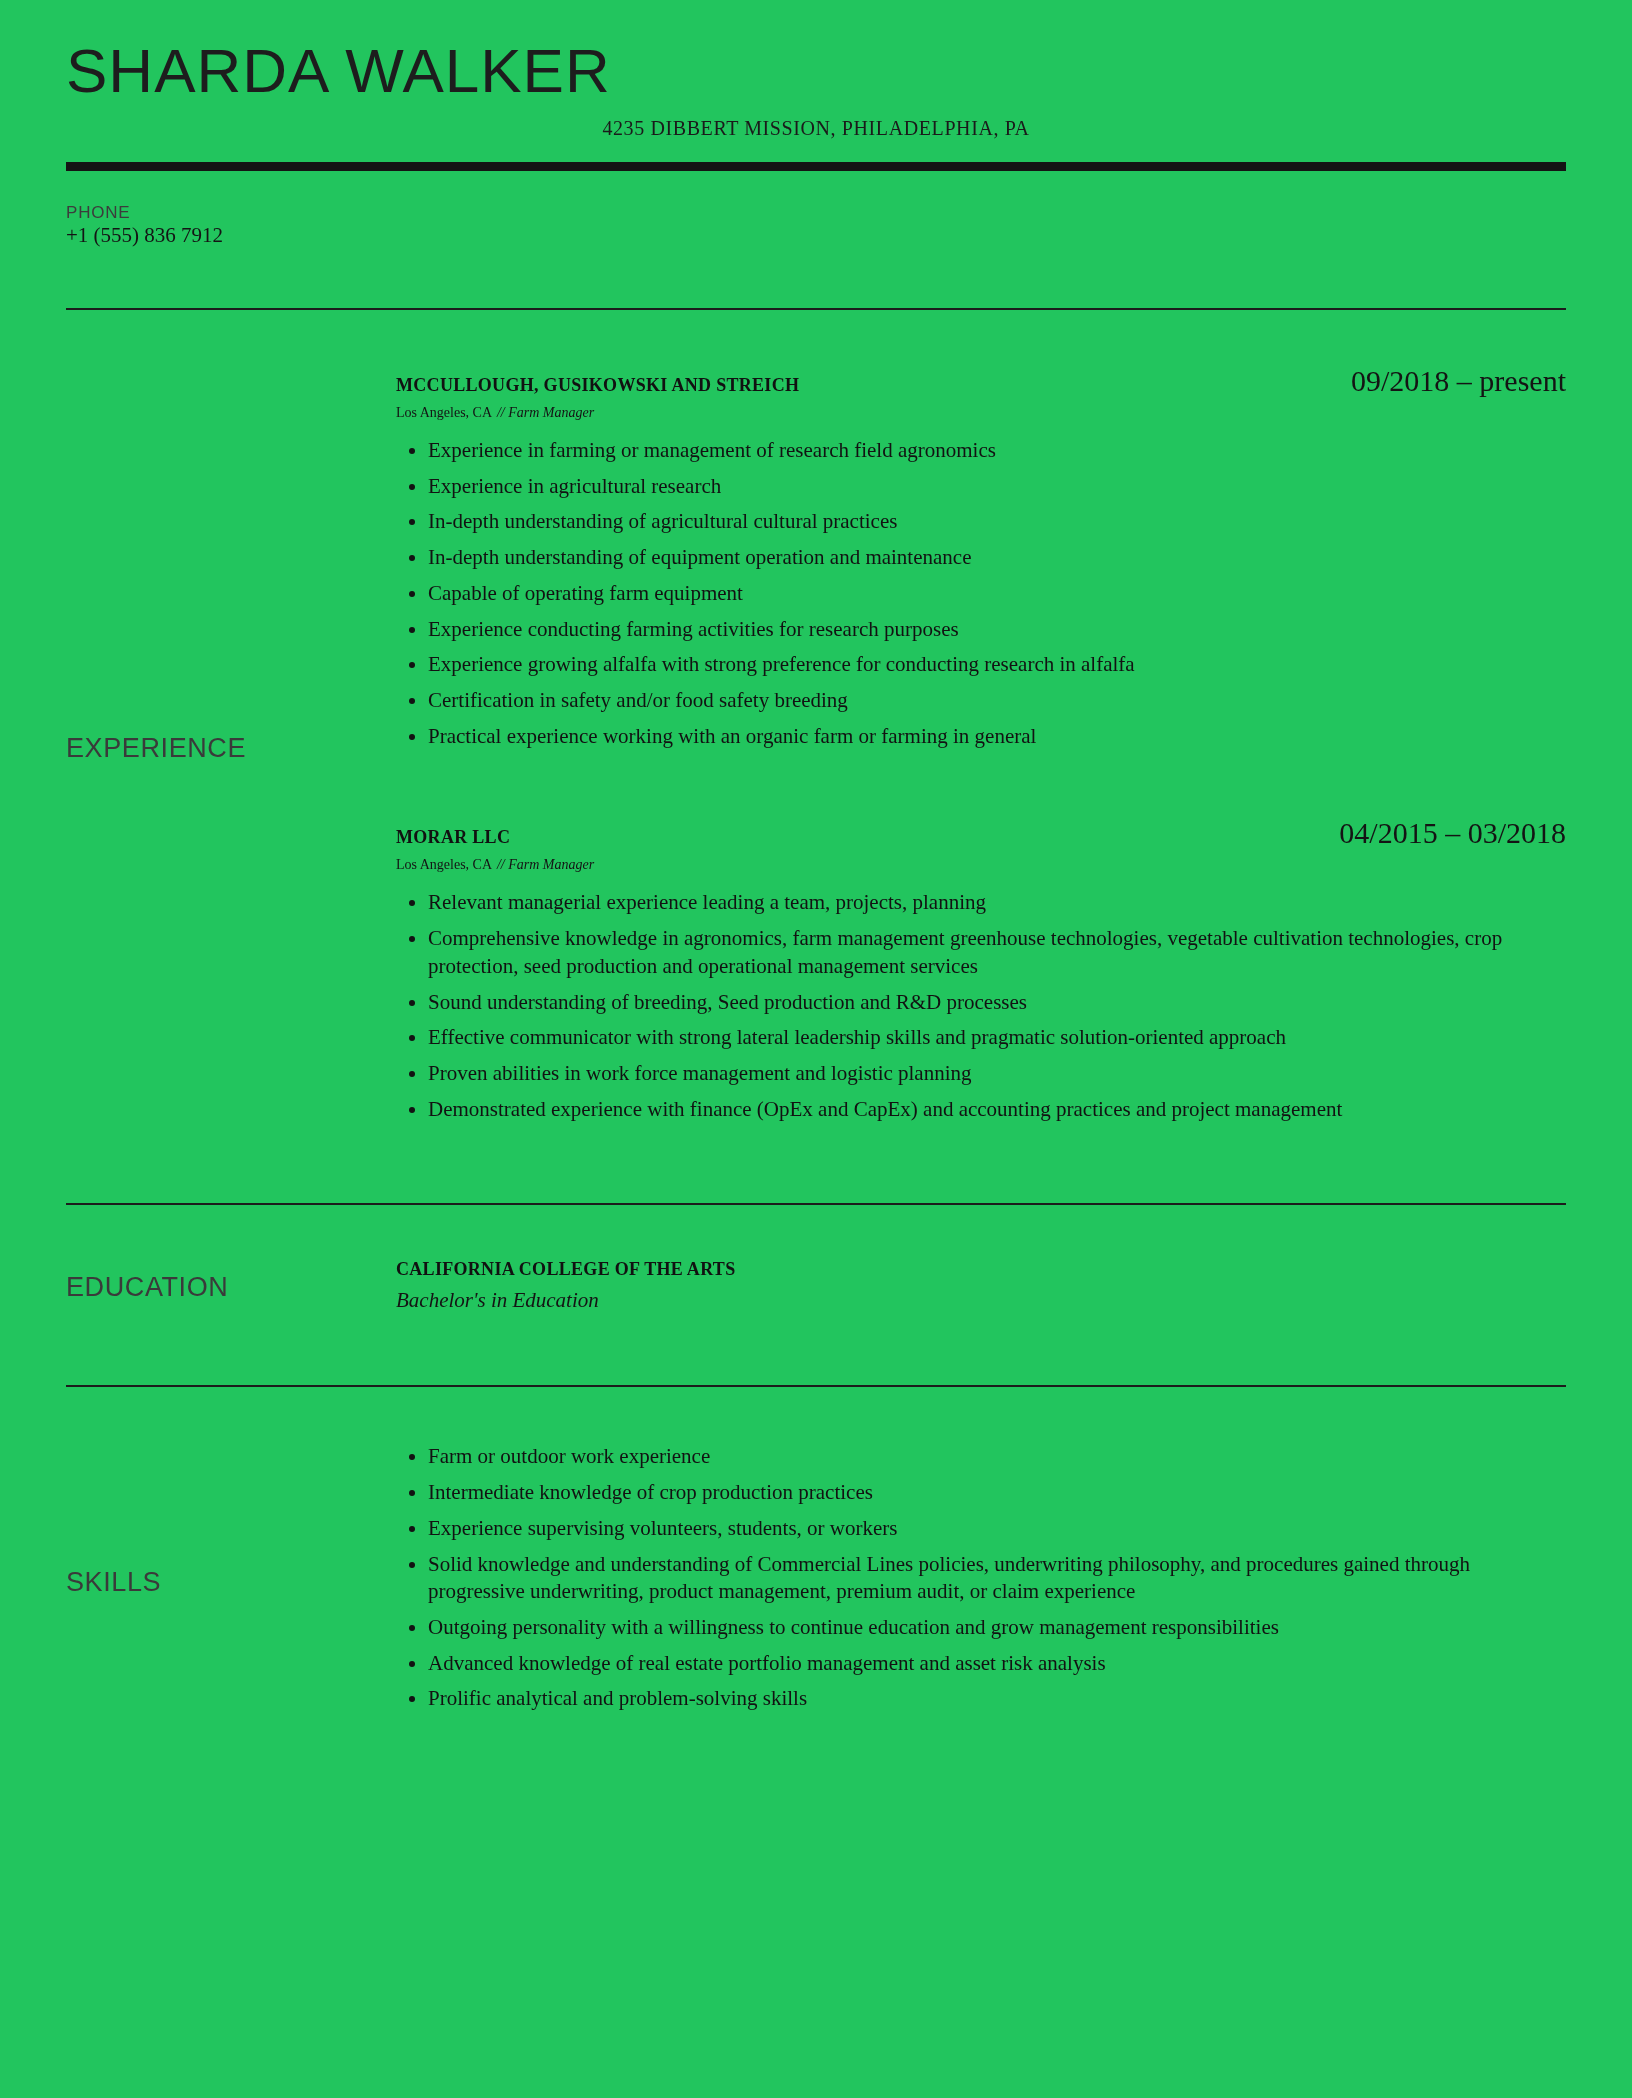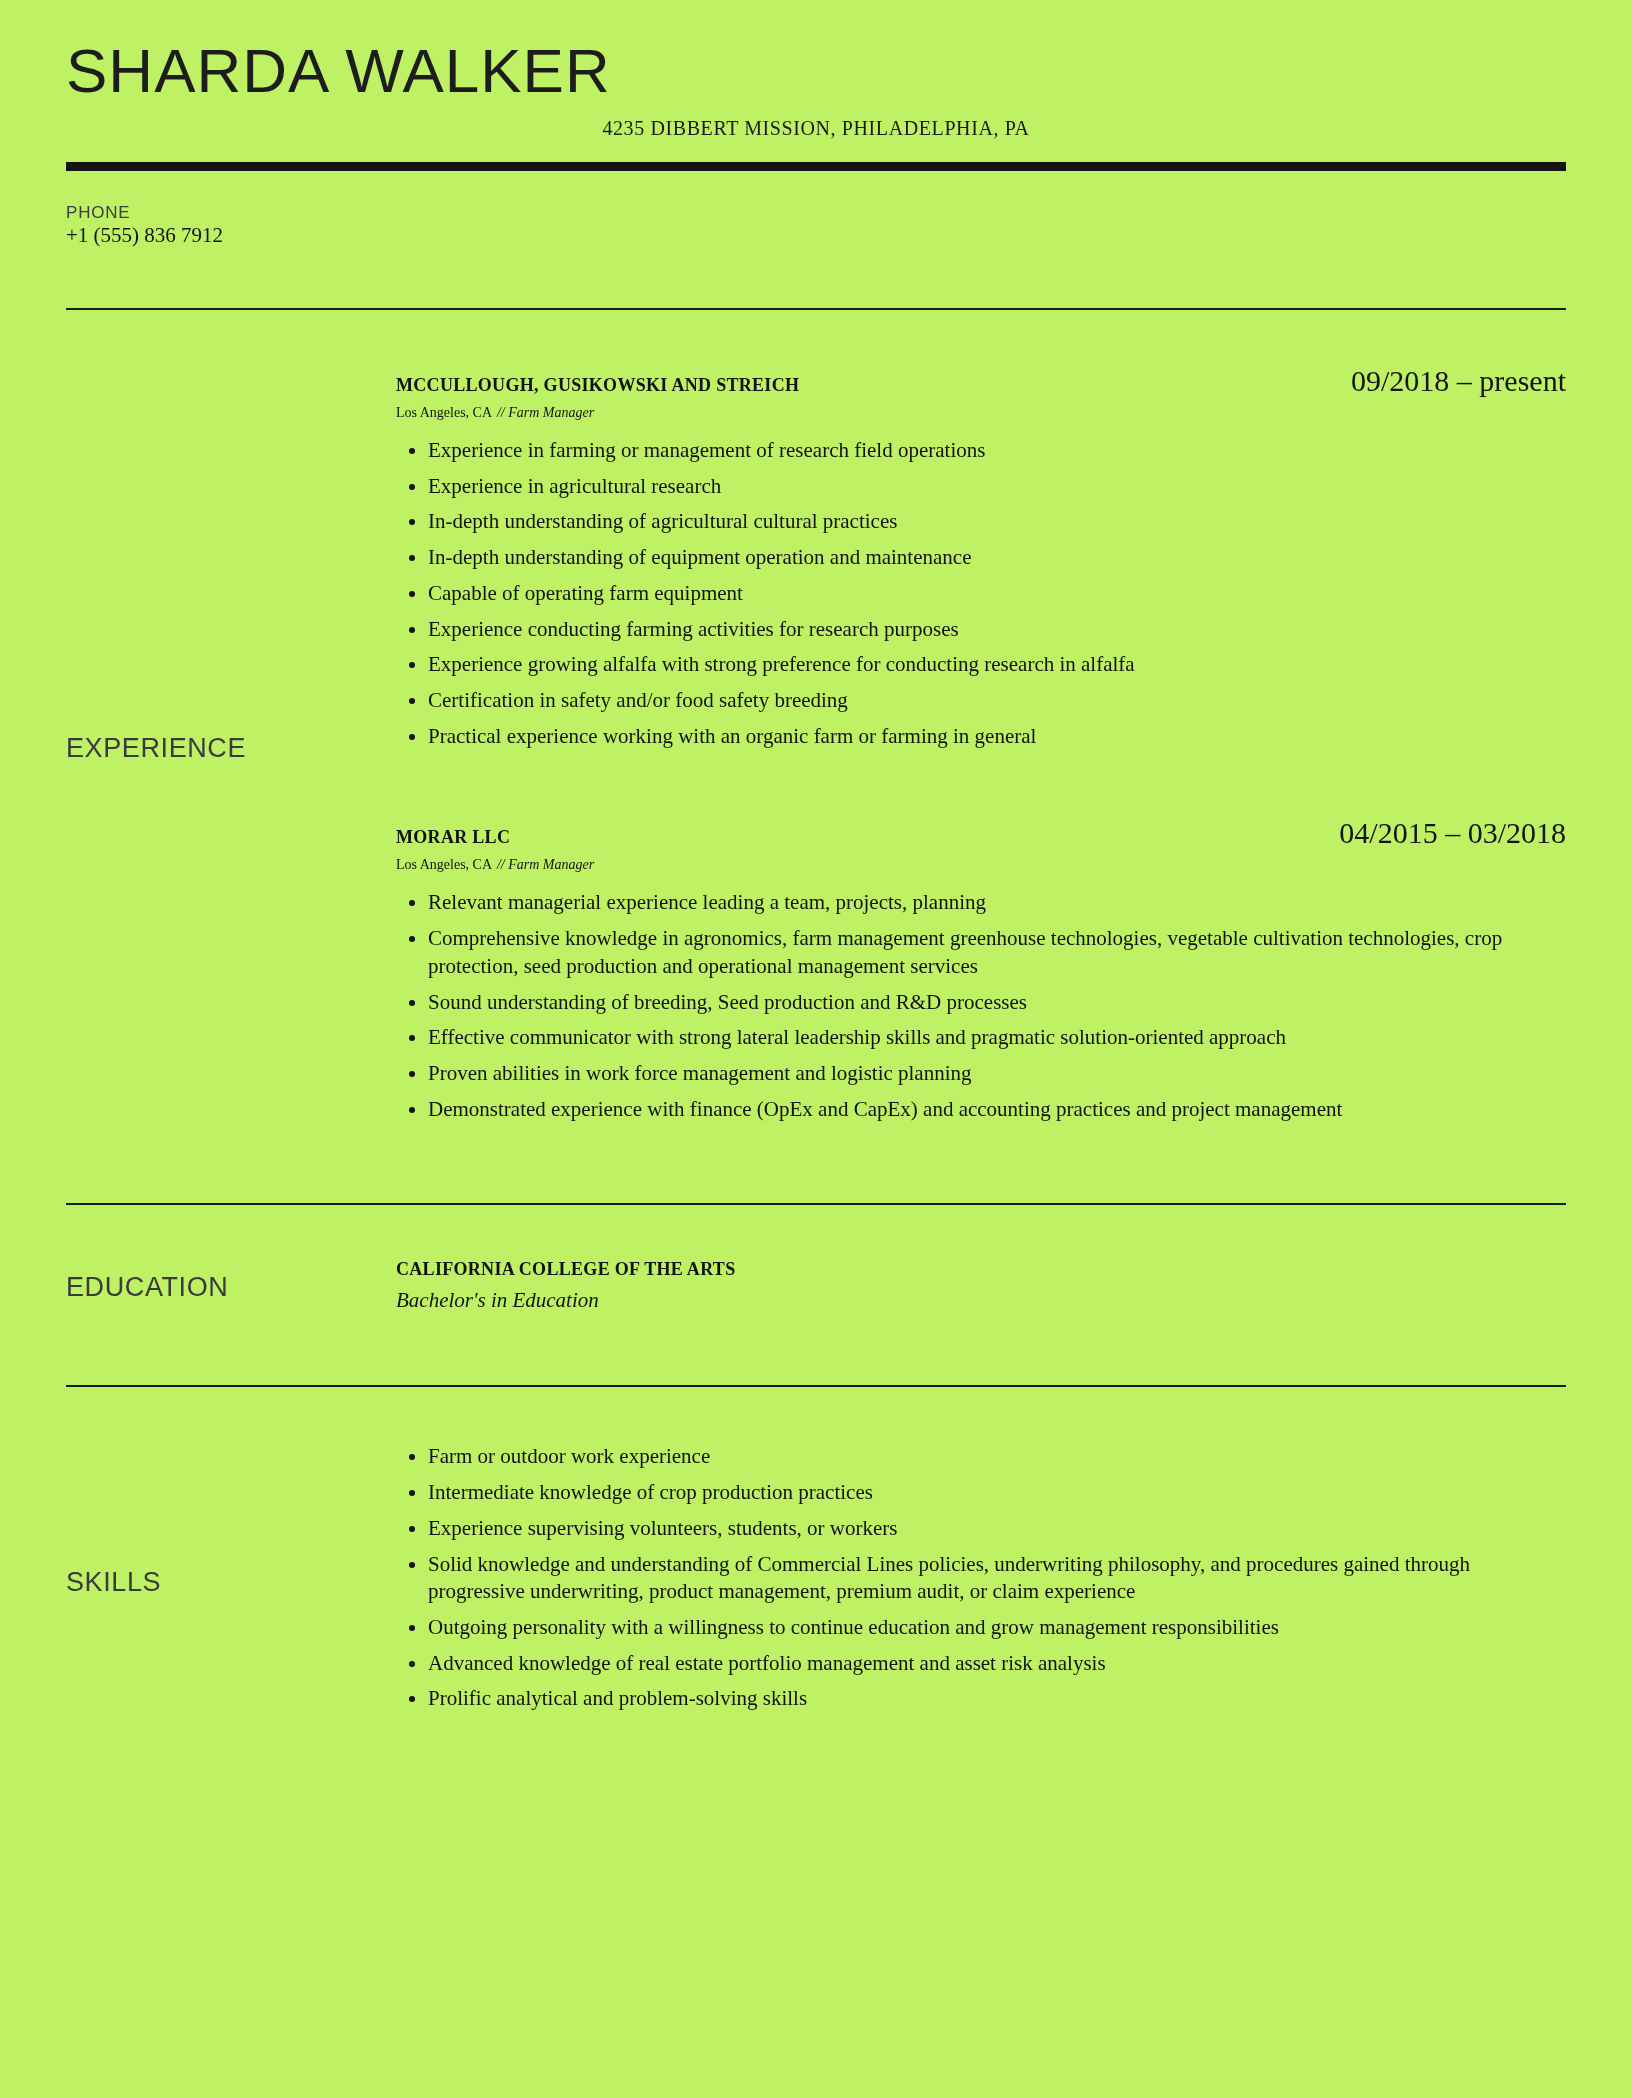--- a/index.html
+++ b/index.html
@@ -5,21 +5,21 @@
     html, body {
       margin: 0;
       padding: 0;
       background: #ffffff;
     }
     .page {
       width: 1632px;
       min-height: 2098px;
       box-sizing: border-box;
       padding: 38px 66px 70px 66px;
-      background: #bef264;
+      background: #22c55e;
       font-family: "Liberation Serif", serif;
       color: #121212;
     }
     
     .name {
       margin: 0;
       font-family: "Liberation Sans", sans-serif;
       font-weight: 500;
       font-size: 62px;
       line-height: 1.08;
@@ -153,21 +153,21 @@
 
       <article class="job">
         <div class="job-head">
           <h2 class="company">MCCULLOUGH, GUSIKOWSKI AND STREICH</h2>
           <div class="dates">09/2018 – present</div>
         </div>
         <div class="job-subtitle">
           <span>Los Angeles, CA</span><span class="job-title-italic">// Farm Manager</span>
         </div>
         <ul class="bullets">
-          <li>Experience in farming or management of research field operations</li>
+          <li>Experience in farming or management of research field agronomics</li>
           <li>Experience in agricultural research</li>
           <li>In-depth understanding of agricultural cultural practices</li>
           <li>In-depth understanding of equipment operation and maintenance</li>
           <li>Capable of operating farm equipment</li>
           <li>Experience conducting farming activities for research purposes</li>
           <li>Experience growing alfalfa with strong preference for conducting research in alfalfa</li>
           <li>Certification in safety and/or food safety breeding</li>
           <li>Practical experience working with an organic farm or farming in general</li>
         </ul>
       </article>

